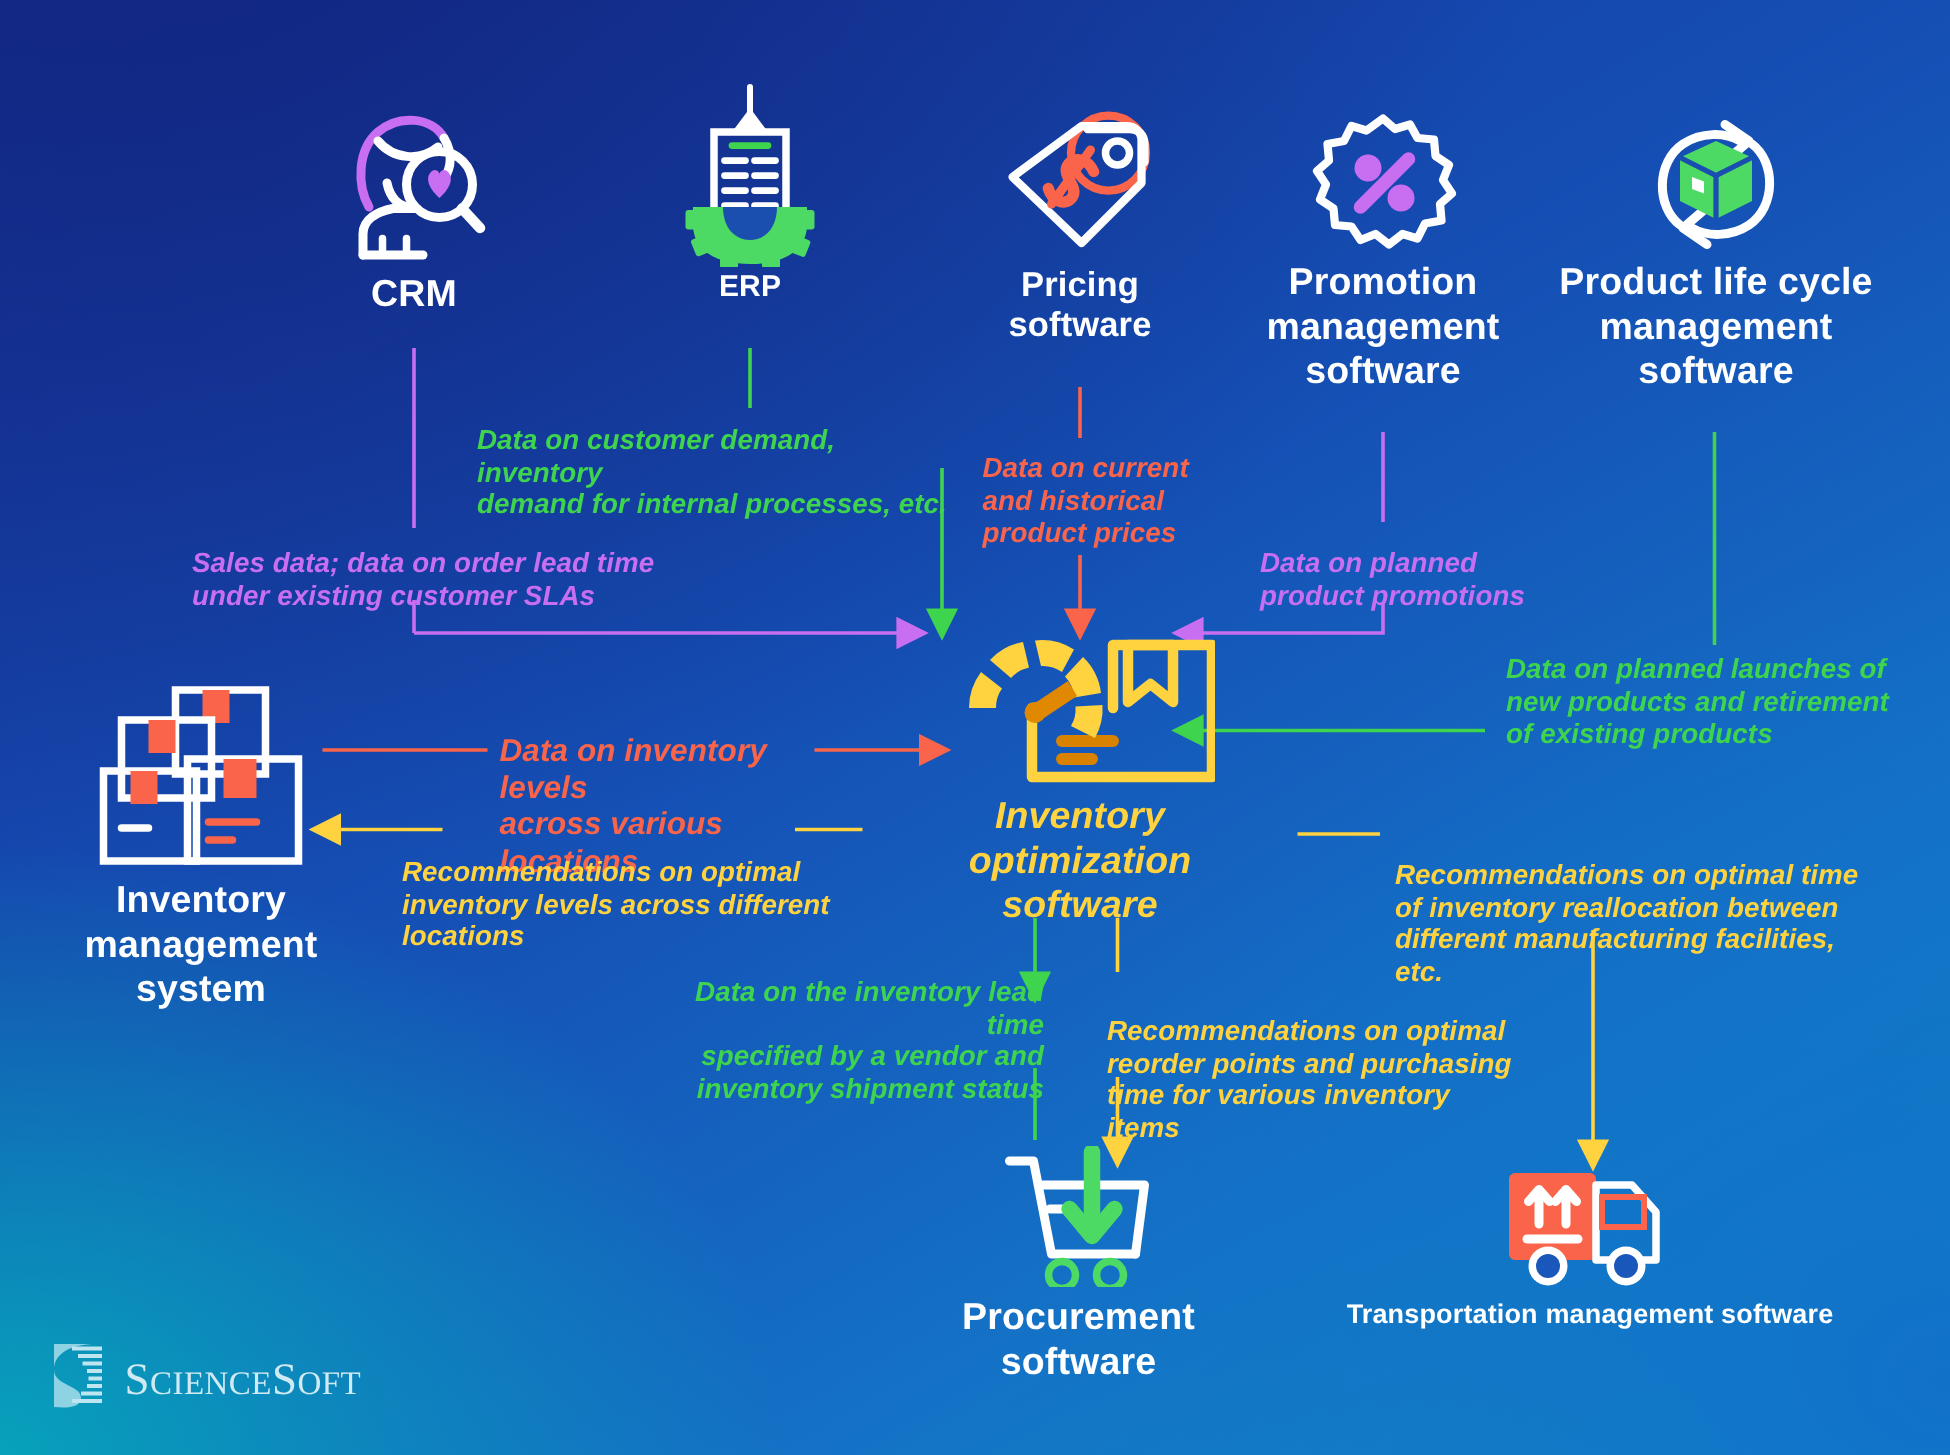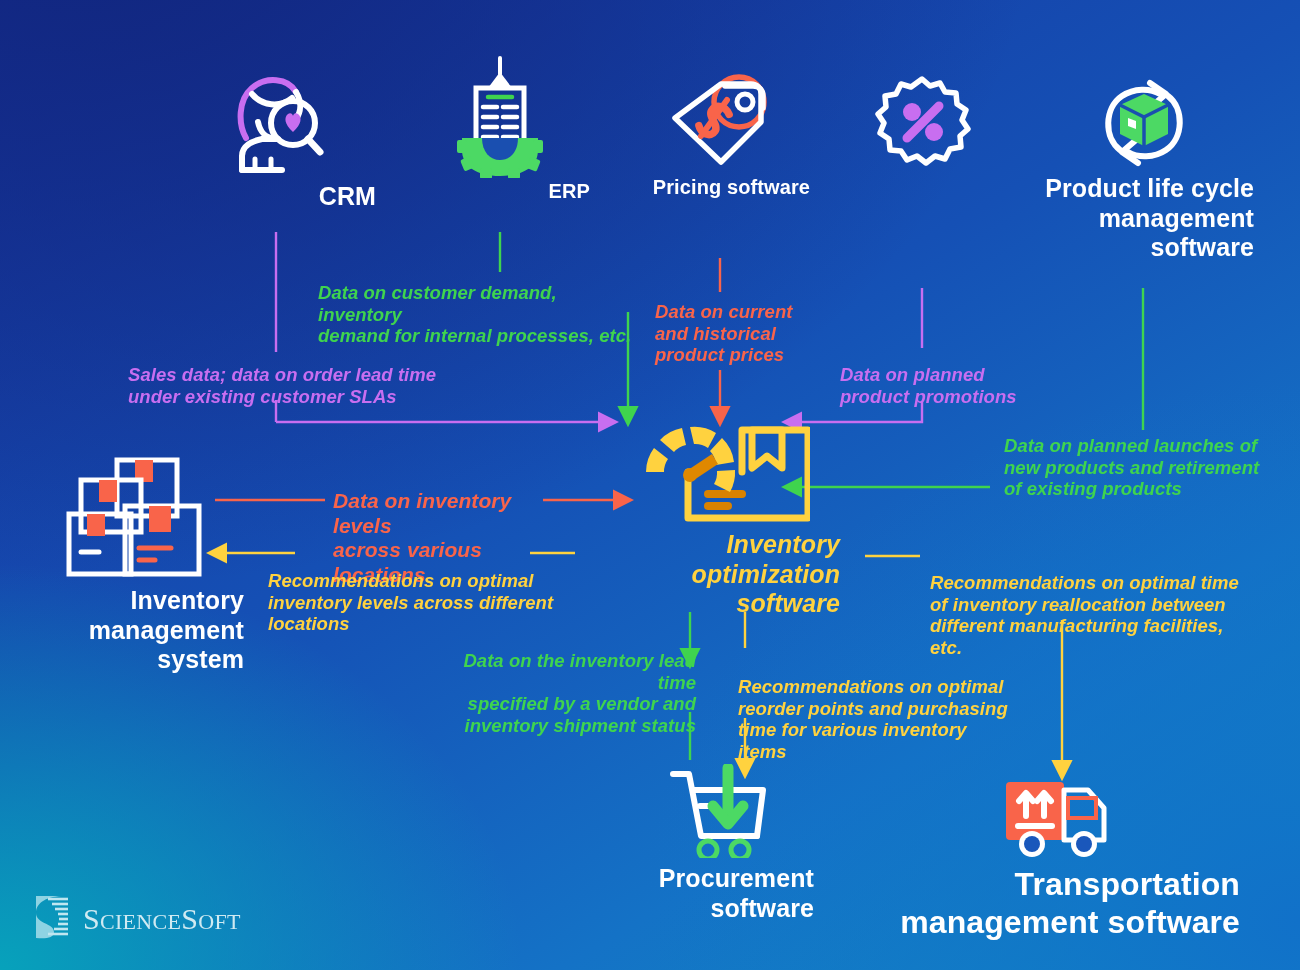--- a/index.html
+++ b/index.html
@@ -14,21 +14,21 @@
   #stage {
     position:relative;
     width:1300px; height:970px;
     background:
       radial-gradient(ellipse 1500px 1100px at 8% -10%, #11267e 0%, rgba(17,38,126,0) 62%),
       radial-gradient(ellipse 900px 700px at 0% 100%, #07a2bb 0%, rgba(7,162,187,0) 58%),
       radial-gradient(ellipse 1100px 900px at 100% 95%, #1171c9 0%, rgba(17,113,201,0) 60%),
       linear-gradient(150deg, #16309a 0%, #1550b5 45%, #1472c6 75%, #0f8fc2 100%);
     overflow:hidden;
   }
-  .node { position:absolute; text-align:right; }
+  .node { position:absolute; text-align:center; }
   .node .caption {
     font-weight:bold; line-height:1.18; letter-spacing:.1px;
   }
   .cap-white { color:#ffffff; }
   .cap-yellow { color:#ffd23f;font-style:italic; }
   .icon-wrap { display:flex; justify-content:center; align-items:flex-end; }
 
   .lbl {
     position:absolute;
     font-style:italic; font-weight:bold;
@@ -172,33 +172,36 @@
     <div class="icon-wrap" style="height:106px;">
       <svg width="110" height="104" viewBox="0 0 110 104" fill="none">
         <circle cx="74" cy="32" r="25" stroke="#f9644a" stroke-width="5.5" fill="none"></circle>
         <path d="M60 16 L88 16 C94 16 98 20 98 26 L98 38" stroke="#ffffff" stroke-width="5.5" stroke-linecap="round" fill="none"></path>
         <path d="M56 14 L86 14 C92 14 96 18 96 24 L96 52 L56 92 L10 48 Z" stroke="#ffffff" stroke-width="5.5" stroke-linejoin="round" fill="none"></path>
         <circle cx="80" cy="32" r="8" stroke="#ffffff" stroke-width="5" fill="none"></circle>
         <path d="M57 36 C49 32 40 36 41 44 C42 52 56 50 57 58 C58 66 48 69 41 64" stroke="#f9644a" stroke-width="7.5" stroke-linecap="round" fill="none" transform="rotate(40 49 50)"></path>
         <path d="M62 30 L36 66" stroke="#f9644a" stroke-width="6" stroke-linecap="round" transform="rotate(0 49 48)"></path>
       </svg>
     </div>
-    <div class="caption cap-white" style="font-size:20px; margin-top:2px;">Pricing
+    <div class="caption cap-white" style="font-size:23px; margin-top:2px;">Pricing
 software</div>
   </div>
 
   <div class="node" style="left:827px; top:72px; width:190px;">
     <div class="icon-wrap" style="height:100px;">
       <svg width="98" height="98" viewBox="0 0 98 98" fill="none">
         <path d="M49 5 L57 12 L67 9 L72 18 L83 19 L84 30 L93 36 L89 46 L95 55 L87 62 L88 73 L77 75 L72 85 L62 82 L53 89 L44 82 L34 86 L28 77 L17 76 L16 65 L7 59 L11 49 L5 40 L13 33 L12 22 L23 20 L28 10 L38 13 Z" stroke="#ffffff" stroke-width="5.5" stroke-linejoin="round" fill="none"></path>
         <circle cx="39" cy="38" r="9" fill="#c86ef0"></circle>
         <circle cx="61" cy="58" r="9" fill="#c86ef0"></circle>
         <path d="M66 32 L34 64" stroke="#c86ef0" stroke-width="9" stroke-linecap="round"></path>
       </svg>
     </div>
+    <div class="caption cap-white" style="font-size:25px; margin-top:2px;">Promotion
+management
+software</div>
   </div>
 
   <div class="node" style="left:1034px; top:72px; width:220px;">
     <div class="icon-wrap" style="height:100px;">
       <svg width="100" height="98" viewBox="0 0 100 98" fill="none">
         <path d="M26 76 C10 64 10 34 28 22 C40 14 56 14 66 20" stroke="#ffffff" stroke-width="6" stroke-linecap="round" fill="none"></path>
         <path d="M56 9 L72 20 L58 32" stroke="#ffffff" stroke-width="6" stroke-linecap="round" stroke-linejoin="round" fill="none"></path>
         <path d="M74 22 C90 34 90 64 72 76 C60 84 44 84 34 78" stroke="#ffffff" stroke-width="6" stroke-linecap="round" fill="none"></path>
         <path d="M44 89 L28 78 L42 66" stroke="#ffffff" stroke-width="6" stroke-linecap="round" stroke-linejoin="round" fill="none"></path>
         <path d="M50 20 L74 31 L74 60 L50 72 L26 60 L26 31 Z" fill="#4cd964"></path>
@@ -280,21 +283,21 @@
         <path d="M26 42 L26 22 M44 42 L44 22" stroke="#ffffff" stroke-width="6" stroke-linecap="round"></path>
         <path d="M19 27 L26 19 L33 27" stroke="#ffffff" stroke-width="6" stroke-linecap="round" stroke-linejoin="round" fill="none"></path>
         <path d="M37 27 L44 19 L51 27" stroke="#ffffff" stroke-width="6" stroke-linecap="round" stroke-linejoin="round" fill="none"></path>
         <path d="M18 52 L52 52" stroke="#ffffff" stroke-width="6" stroke-linecap="round"></path>
         <circle cx="32" cy="70" r="13" fill="#ffffff"></circle>
         <circle cx="32" cy="70" r="8" fill="#1a57bb"></circle>
         <circle cx="84" cy="70" r="13" fill="#ffffff"></circle>
         <circle cx="84" cy="70" r="8" fill="#1a57bb"></circle>
       </svg>
     </div>
-    <div class="caption cap-white" style="font-size:32px; margin-top:4px;">Transportation management
+    <div class="caption cap-white" style="font-size:18px; margin-top:4px;">Transportation management
 software</div>
   </div>
 
   <div class="lbl lbl-violet" style="left:128px; top:364px; width:340px; font-size:18.5px; text-align:left;">Sales data; data on order lead time
 under existing customer SLAs</div>
 
   <div class="lbl lbl-coral" style="left:655px; top:301px; width:180px; font-size:18.5px; text-align:left;">Data on current
 and historical
 product prices</div>
 

